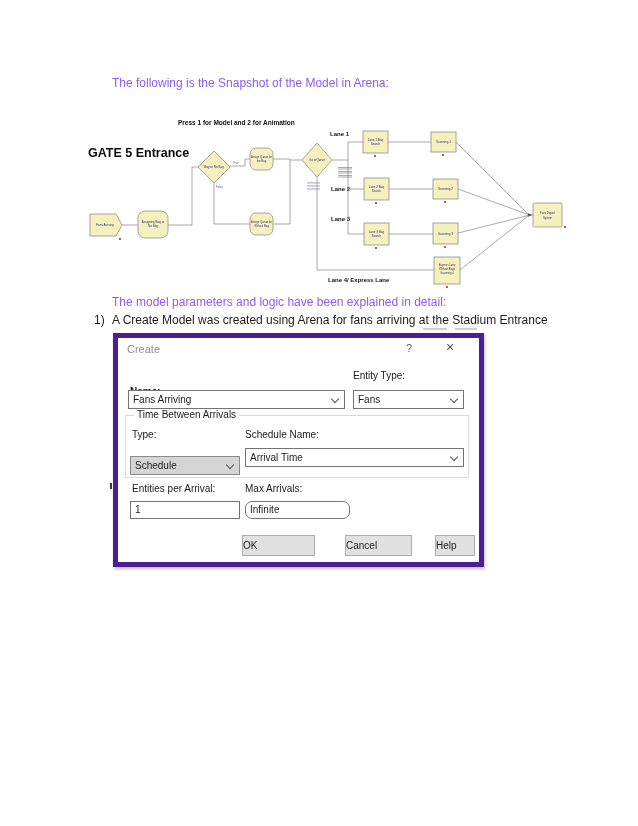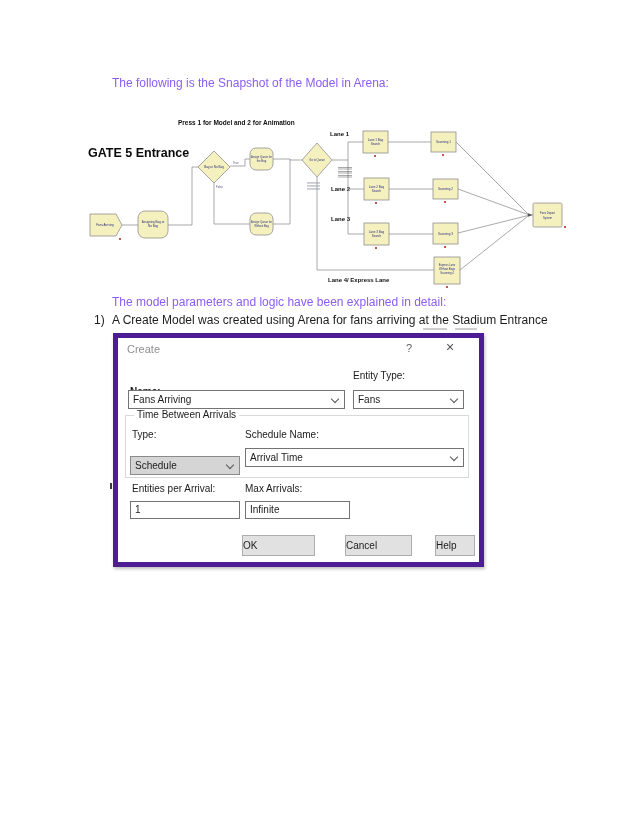--- a/index.html
+++ b/index.html
@@ -200,20 +200,20 @@
     <div class="flabel" style="left:127px;top:91px;">Schedule Name:</div>
     <div class="combo" style="left:127px;top:110px;width:219px;">
       <span>Arrival Time</span>
       <span class="chev"></span>
     </div>
 
     <div class="flabel" style="left:14px;top:145px;">Entities per Arrival:</div>
     <div class="tinput" style="left:12px;top:163px;width:110px;">1</div>
 
     <div class="flabel" style="left:127px;top:145px;">Max Arrivals:</div>
-    <div class="tinput" style="left:127px;top:163px;width:105px;">Infinite</div>
+    <div class="tinput" style="left:127px;top:163px;width:105px;border-radius:7px;">Infinite</div>
 
     <div class="btn" style="left:124px;width:73px;">OK</div>
     <div class="btn" style="left:227px;width:67px;">Cancel</div>
     <div class="btn" style="left:317px;width:40px;">Help</div>
   </div>
 
 </div>
 
 </body></html>

